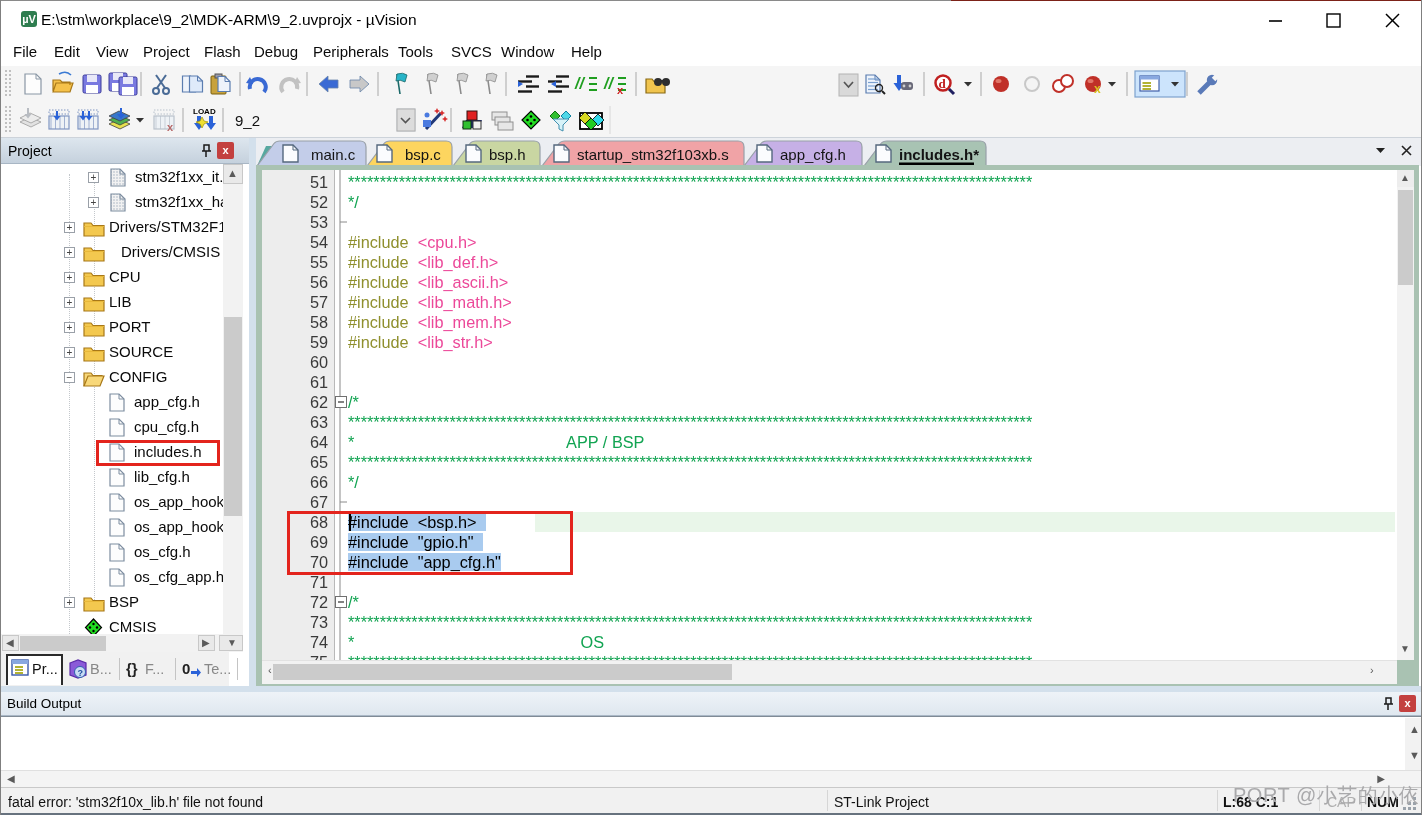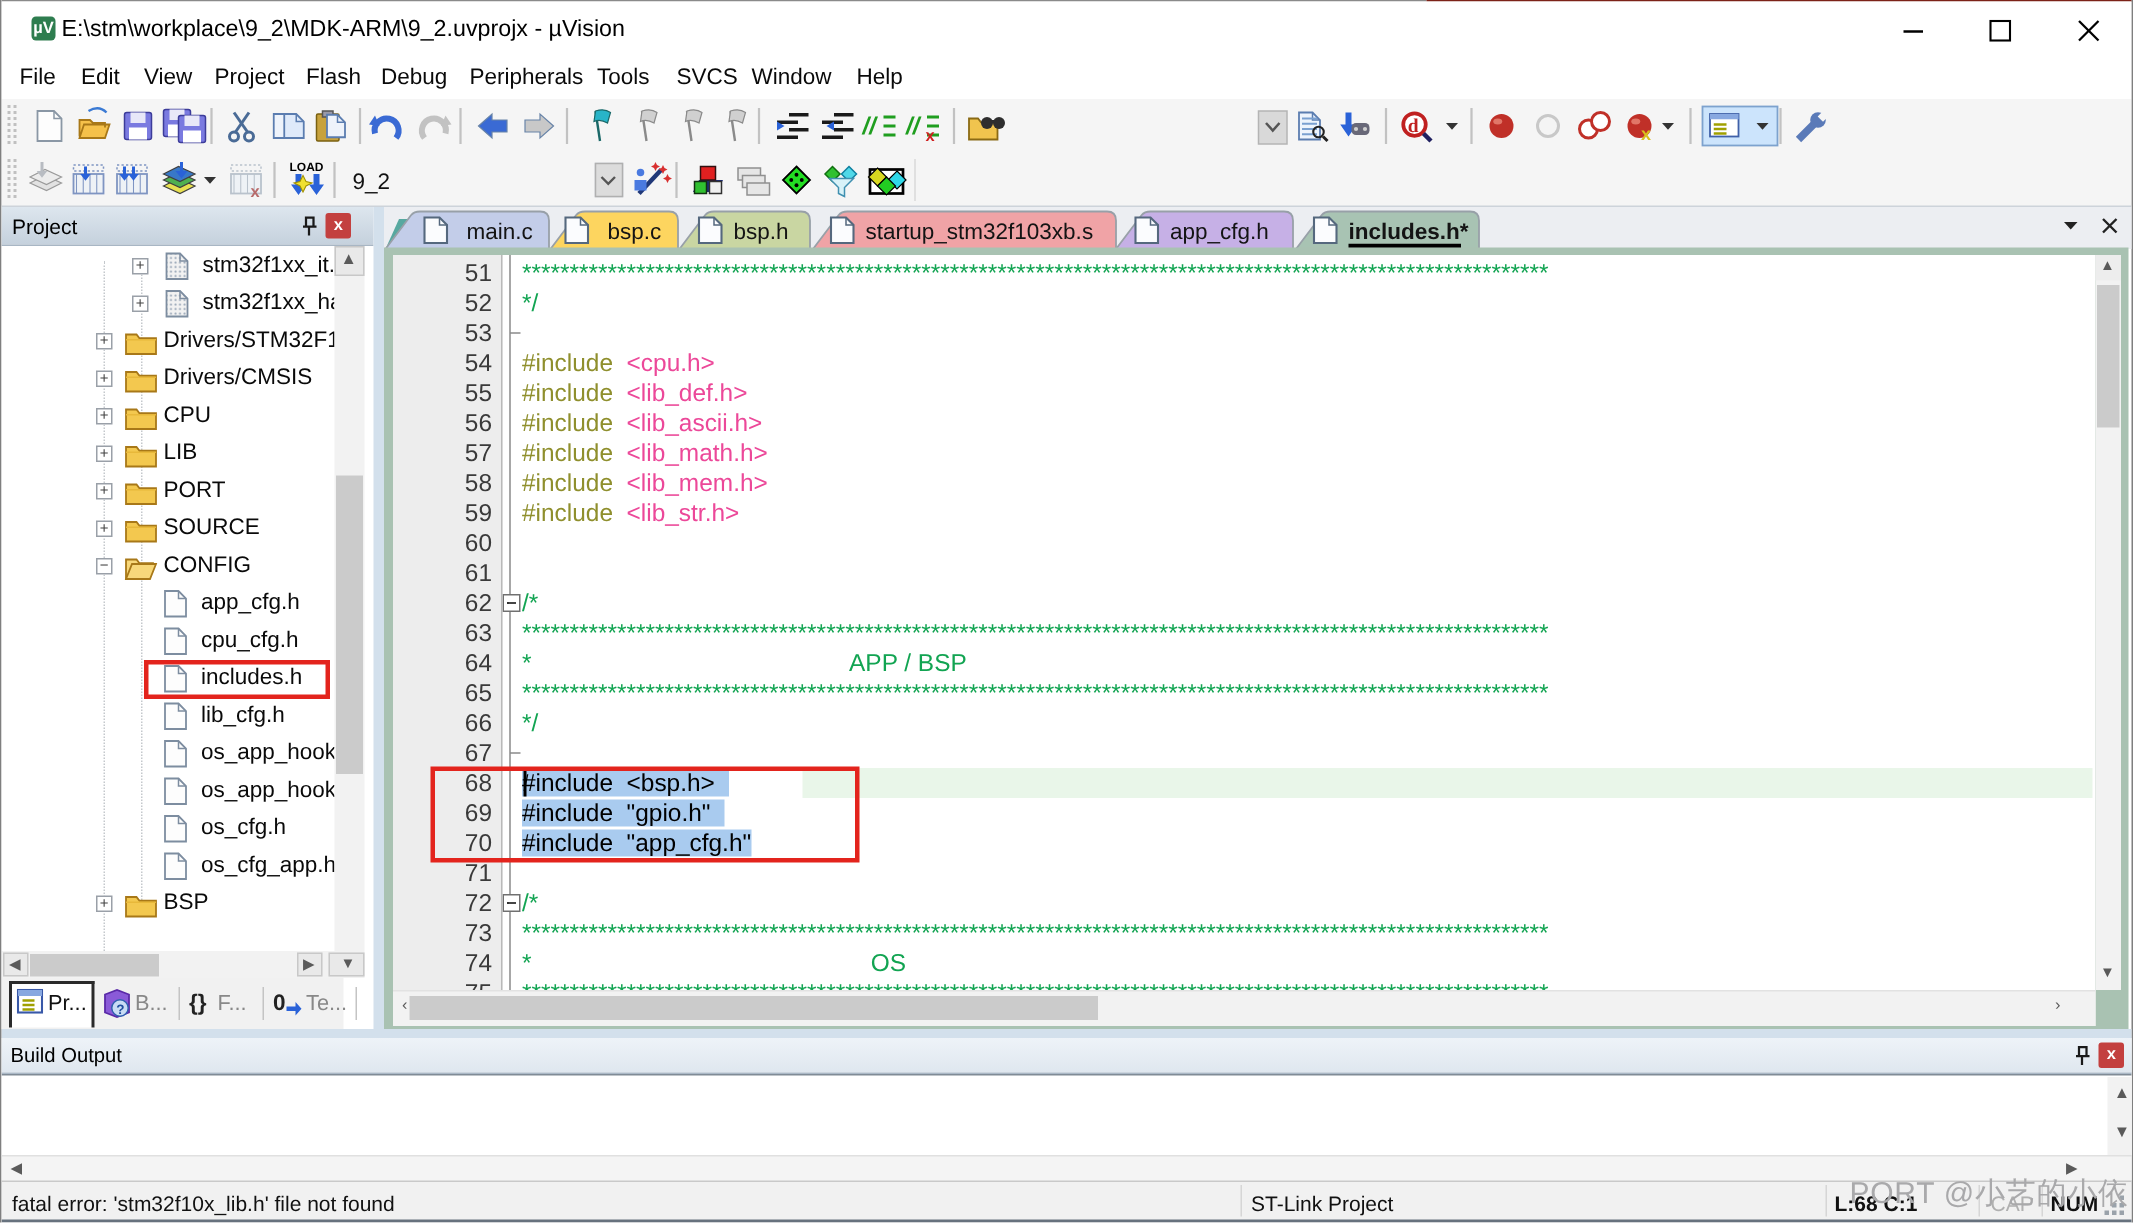--- a/index.html
+++ b/index.html
@@ -332,21 +332,21 @@
           <path d="M1,6.5 h20" stroke="#e8b83a" stroke-width="1" fill="none"></path>
         </svg>
         <span class="txt" style="left:108px">Drivers/STM32F1</span>
       </div>
 <div class="trow" style="left:0;top:76px;width:222px">
         <div class="pm" style="left:63px;top:7px">+</div>
         <svg style="position:absolute;left:82px;top:5px" width="22" height="17" viewBox="0 0 22 17">
           <path d="M1,16 v-13 h7 l2,2.5 h11 v10.5 z" fill="#f3c84f" stroke="#a87818" stroke-width="1.2"></path>
           <path d="M1,6.5 h20" stroke="#e8b83a" stroke-width="1" fill="none"></path>
         </svg>
-        <span class="txt" style="left:108px">Drivers/CMSIS</span>
+        <span class="txt" style="left:120px">Drivers/CMSIS</span>
       </div>
 <div class="trow" style="left:0;top:101px;width:222px">
         <div class="pm" style="left:63px;top:7px">+</div>
         <svg style="position:absolute;left:82px;top:5px" width="22" height="17" viewBox="0 0 22 17">
           <path d="M1,16 v-13 h7 l2,2.5 h11 v10.5 z" fill="#f3c84f" stroke="#a87818" stroke-width="1.2"></path>
           <path d="M1,6.5 h20" stroke="#e8b83a" stroke-width="1" fill="none"></path>
         </svg>
         <span class="txt" style="left:108px">CPU</span>
       </div>
 <div class="trow" style="left:0;top:126px;width:222px">
@@ -437,20 +437,30 @@
         </svg>
         <span class="txt" style="left:133px">os_cfg.h</span>
       </div>
 <div class="trow" style="left:0;top:426px;width:222px">
         <div class="pm" style="left:63px;top:7px">+</div>
         <svg style="position:absolute;left:82px;top:5px" width="22" height="17" viewBox="0 0 22 17">
           <path d="M1,16 v-13 h7 l2,2.5 h11 v10.5 z" fill="#f3c84f" stroke="#a87818" stroke-width="1.2"></path>
           <path d="M1,6.5 h20" stroke="#e8b83a" stroke-width="1" fill="none"></path>
         </svg>
         <span class="txt" style="left:108px">BSP</span>
+      </div>
+<div class="trow" style="left:0;top:451px;width:222px">
+        <svg style="position:absolute;left:83px;top:3px" width="19" height="19" viewBox="0 0 19 19">
+          <path d="M9.5,1 l8,8.5 l-8,8.5 l-8,-8.5 z" fill="#22dd22" stroke="#000" stroke-width="1.2"></path>
+          <circle cx="9.5" cy="6" r="1.2" fill="#000"></circle>
+          <circle cx="9.5" cy="13" r="1.2" fill="#000"></circle>
+          <circle cx="6" cy="9.5" r="1.2" fill="#000"></circle>
+          <circle cx="13" cy="9.5" r="1.2" fill="#000"></circle>
+        </svg>
+        <span class="txt" style="left:108px">CMSIS</span>
       </div>
 </div>
 <div class="sb" style="left:222px;top:26px;width:20px;height:470px"></div>
 <div class="abs" style="left:222px;top:26px;width:20px;height:20px;background:#e9e9e9;border:1px solid #c8c8c8"></div>
 <div class="sbarrow" style="left:226px;top:29px;font-size:11px">▲</div>
 <div class="sbthumb" style="left:223px;top:179px;width:18px;height:199px"></div>
 <div class="sb" style="left:0;top:496px;width:242px;height:18px"></div>
 <div class="abs" style="left:1px;top:497px;width:17px;height:16px;background:#e9e9e9;border:1px solid #c8c8c8"></div>
 <div class="sbarrow" style="left:5px;top:499px;font-size:10px">◀</div>
 <div class="sbthumb" style="left:19px;top:498px;width:86px;height:15px"></div>

